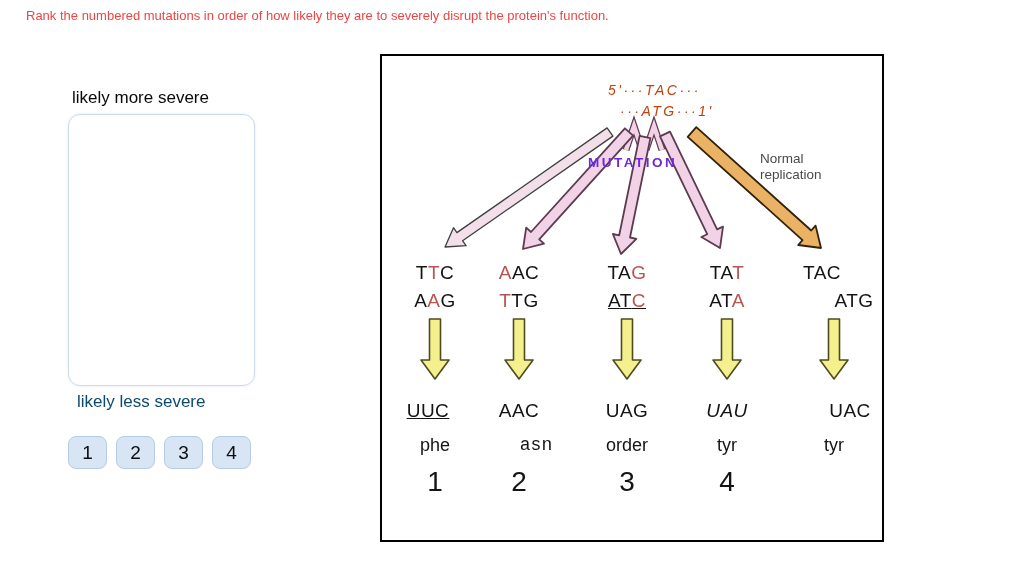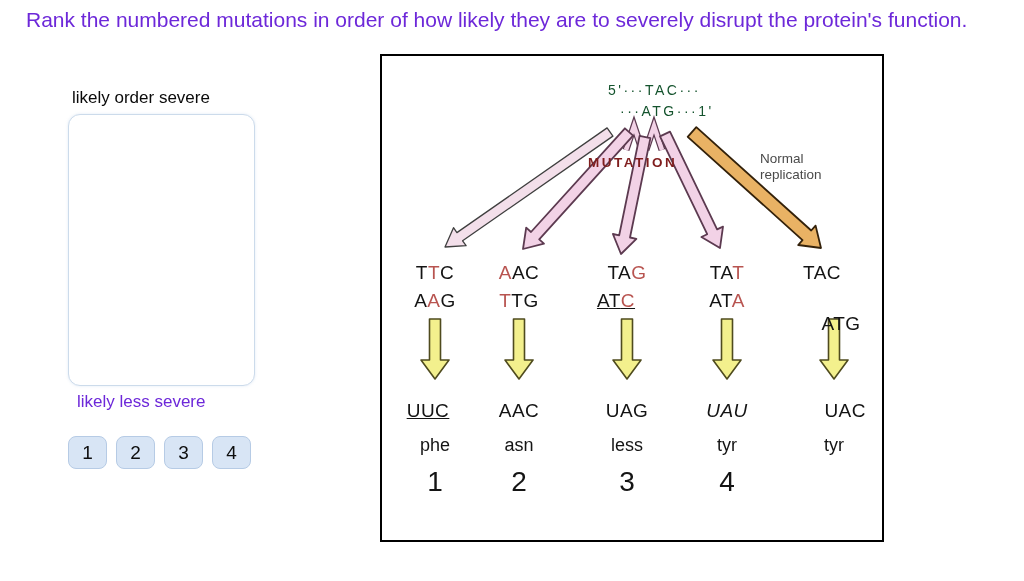--- a/index.html
+++ b/index.html
@@ -1,56 +1,56 @@
 <!DOCTYPE html>
 <html><head>
 <meta charset="utf-8">
 <style>
   html,body{margin:0;padding:0;}
   body{
     width:1024px;height:581px;position:relative;background:#ffffff;
     font-family:"Liberation Sans",sans-serif;overflow:hidden;
   }
-  .title{position:absolute;left:26px;top:8px;font-size:21px;color:#6d28d9;white-space:nowrap;text-align:right;}
+  .title{position:absolute;left:26px;top:8px;font-size:13px;color:#ef4444;white-space:nowrap;text-align:right;}
   .label-more{position:absolute;left:72px;top:88px;font-size:17px;color:#0a0a0a;}
   .dropzone{
     position:absolute;left:68px;top:114px;width:185px;height:270px;
     border:1px solid #ccdbeb;border-radius:12px;background:#fff;
     box-shadow:0 0 3px rgba(170,195,225,.35);
   }
-  .label-less{position:absolute;left:77px;top:392px;font-size:17px;color:#6d28d9;}
+  .label-less{position:absolute;left:77px;top:392px;font-size:17px;color:#0c4a6e;}
   .choices{position:absolute;left:68px;top:436px;display:flex;gap:9px;}
   .choice-btn{
     width:39px;height:33px;border:1px solid #b6cbe5;border-radius:8px;
     font-family:inherit;font-size:19px;color:#0d0d0d;display:flex;
     align-items:center;justify-content:center;padding:0;cursor:pointer;
   }
   .diagram{position:absolute;left:380px;top:54px;width:500px;height:484px;border:2px solid #000;background:#fff;}
   #arrow-svg{position:absolute;left:0;top:0;width:500px;height:484px;}
-  .strand{position:absolute;color:#14532d;font-size:14px;letter-spacing:2.5px;white-space:nowrap;}
+  .strand{position:absolute;color:#c2410c;font-size:14px;letter-spacing:2.5px;white-space:nowrap;font-style:italic;}
   .strand-top{left:226px;top:26px;}
   .strand-bottom{left:238px;top:47px;}
-  .mutation-label{position:absolute;left:206px;top:99px;font-size:13.5px;font-weight:bold;letter-spacing:2.5px;color:#7f1d1d;white-space:nowrap;}
+  .mutation-label{position:absolute;left:206px;top:99px;font-size:13.5px;font-weight:bold;letter-spacing:2.5px;color:#6d28d9;white-space:nowrap;}
   .normal-label{position:absolute;left:378px;top:95px;font-size:13.5px;color:#4a4a4a;line-height:16px;}
   .d-row{position:absolute;left:0;width:100%;height:26px;}
   .row-dna-top{top:206px;}
   .row-dna-bottom{top:234px;}
   .row-rna{top:344px;}
   .row-amino{top:379px;}
   .row-rank{top:410px;}
   .cell{position:absolute;width:80px;text-align:center;font-size:19px;color:#141414;letter-spacing:.5px;white-space:nowrap;}
   .row-amino .cell{font-size:18px;letter-spacing:0;}
   .row-rank .cell{font-size:28px;letter-spacing:0;}
 </style>
 </head>
 <body>
 
 <div class="title">Rank the numbered mutations in order of how likely they are to severely disrupt the protein's function.</div>
 
-<div class="label-more">likely order severe</div>
+<div class="label-more">likely more severe</div>
 <div class="dropzone"></div>
 <div class="label-less">likely less severe</div>
 <div class="choices">
     <button class="choice-btn" style="background: rgb(216, 229, 245);">1</button>
     <button class="choice-btn" style="background: rgb(216, 229, 245);">2</button>
     <button class="choice-btn" style="background: rgb(216, 229, 245);">3</button>
     <button class="choice-btn" style="background: rgb(216, 229, 245);">4</button>
   </div>
 
 <div class="diagram">
@@ -80,35 +80,35 @@
   <div class="d-row row-dna-top">
       <div class="cell" style="left: 13px;"><span>T</span><span style="color: rgb(184, 84, 80);">T</span><span>C</span></div>
       <div class="cell" style="left: 97px;"><span style="color: rgb(184, 84, 80);">A</span><span>A</span><span>C</span></div>
       <div class="cell" style="left: 205px;"><span>T</span><span>A</span><span style="color: rgb(184, 84, 80);">G</span></div>
       <div class="cell" style="left: 305px;"><span>T</span><span>A</span><span style="color: rgb(184, 84, 80);">T</span></div>
       <div class="cell" style="left: 400px;">TAC</div>
     </div>
   <div class="d-row row-dna-bottom">
       <div class="cell" style="left: 13px;"><span>A</span><span style="color: rgb(184, 84, 80);">A</span><span>G</span></div>
       <div class="cell" style="left: 97px;"><span style="color: rgb(184, 84, 80);">T</span><span>T</span><span>G</span></div>
-      <div class="cell" style="left: 194px; text-decoration: underline;"><span>A</span><span>T</span><span style="color: rgb(184, 84, 80);">C</span></div>
+      <div class="cell" style="left: 205px; text-decoration: underline;"><span>A</span><span>T</span><span style="color: rgb(184, 84, 80);">C</span></div>
       <div class="cell" style="left: 305px;"><span>A</span><span>T</span><span style="color: rgb(184, 84, 80);">A</span></div>
-      <div class="cell" style="left: 419px; margin-top: 23px;">ATG</div>
+      <div class="cell" style="left: 432px;">ATG</div>
     </div>
   <div class="d-row row-rna">
       <div class="cell" style="left: 6px; text-decoration: underline;">UUC</div>
       <div class="cell" style="left: 97px;">AAC</div>
       <div class="cell" style="left: 205px;">UAG</div>
       <div class="cell" style="left: 305px; font-style: italic;">UAU</div>
-      <div class="cell" style="left: 404px; text-align: right;">UAC</div>
+      <div class="cell" style="left: 428px;">UAC</div>
     </div>
   <div class="d-row row-amino">
       <div class="cell" style="left: 13px;">phe</div>
-      <div class="cell" style="left: 97px;">asn</div>
-      <div class="cell" style="left: 205px;">less</div>
+      <div class="cell" style="left: 114px; font-family: Liberation Mono, monospace;">asn</div>
+      <div class="cell" style="left: 205px;">order</div>
       <div class="cell" style="left: 305px;">tyr</div>
       <div class="cell" style="left: 412px;">tyr</div>
     </div>
   <div class="d-row row-rank">
       <div class="cell" style="left: 13px;">1</div>
       <div class="cell" style="left: 97px;">2</div>
       <div class="cell" style="left: 205px;">3</div>
       <div class="cell" style="left: 305px;">4</div>
       <div class="cell" style="left: 412px;"></div>
     </div>

